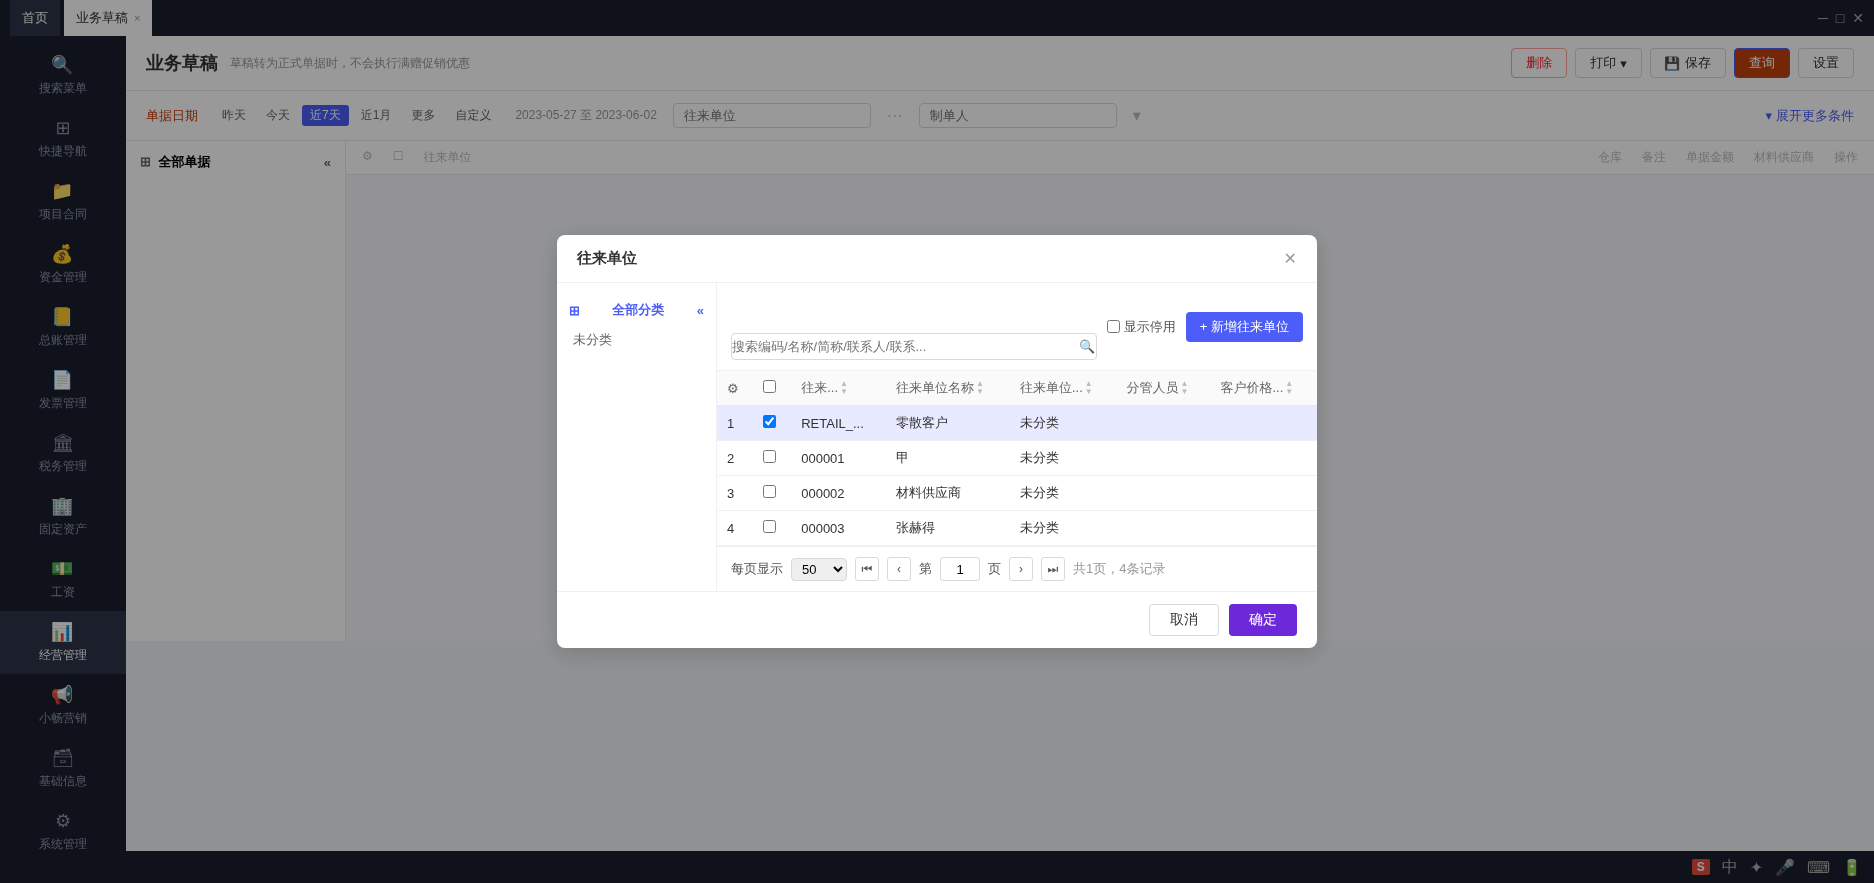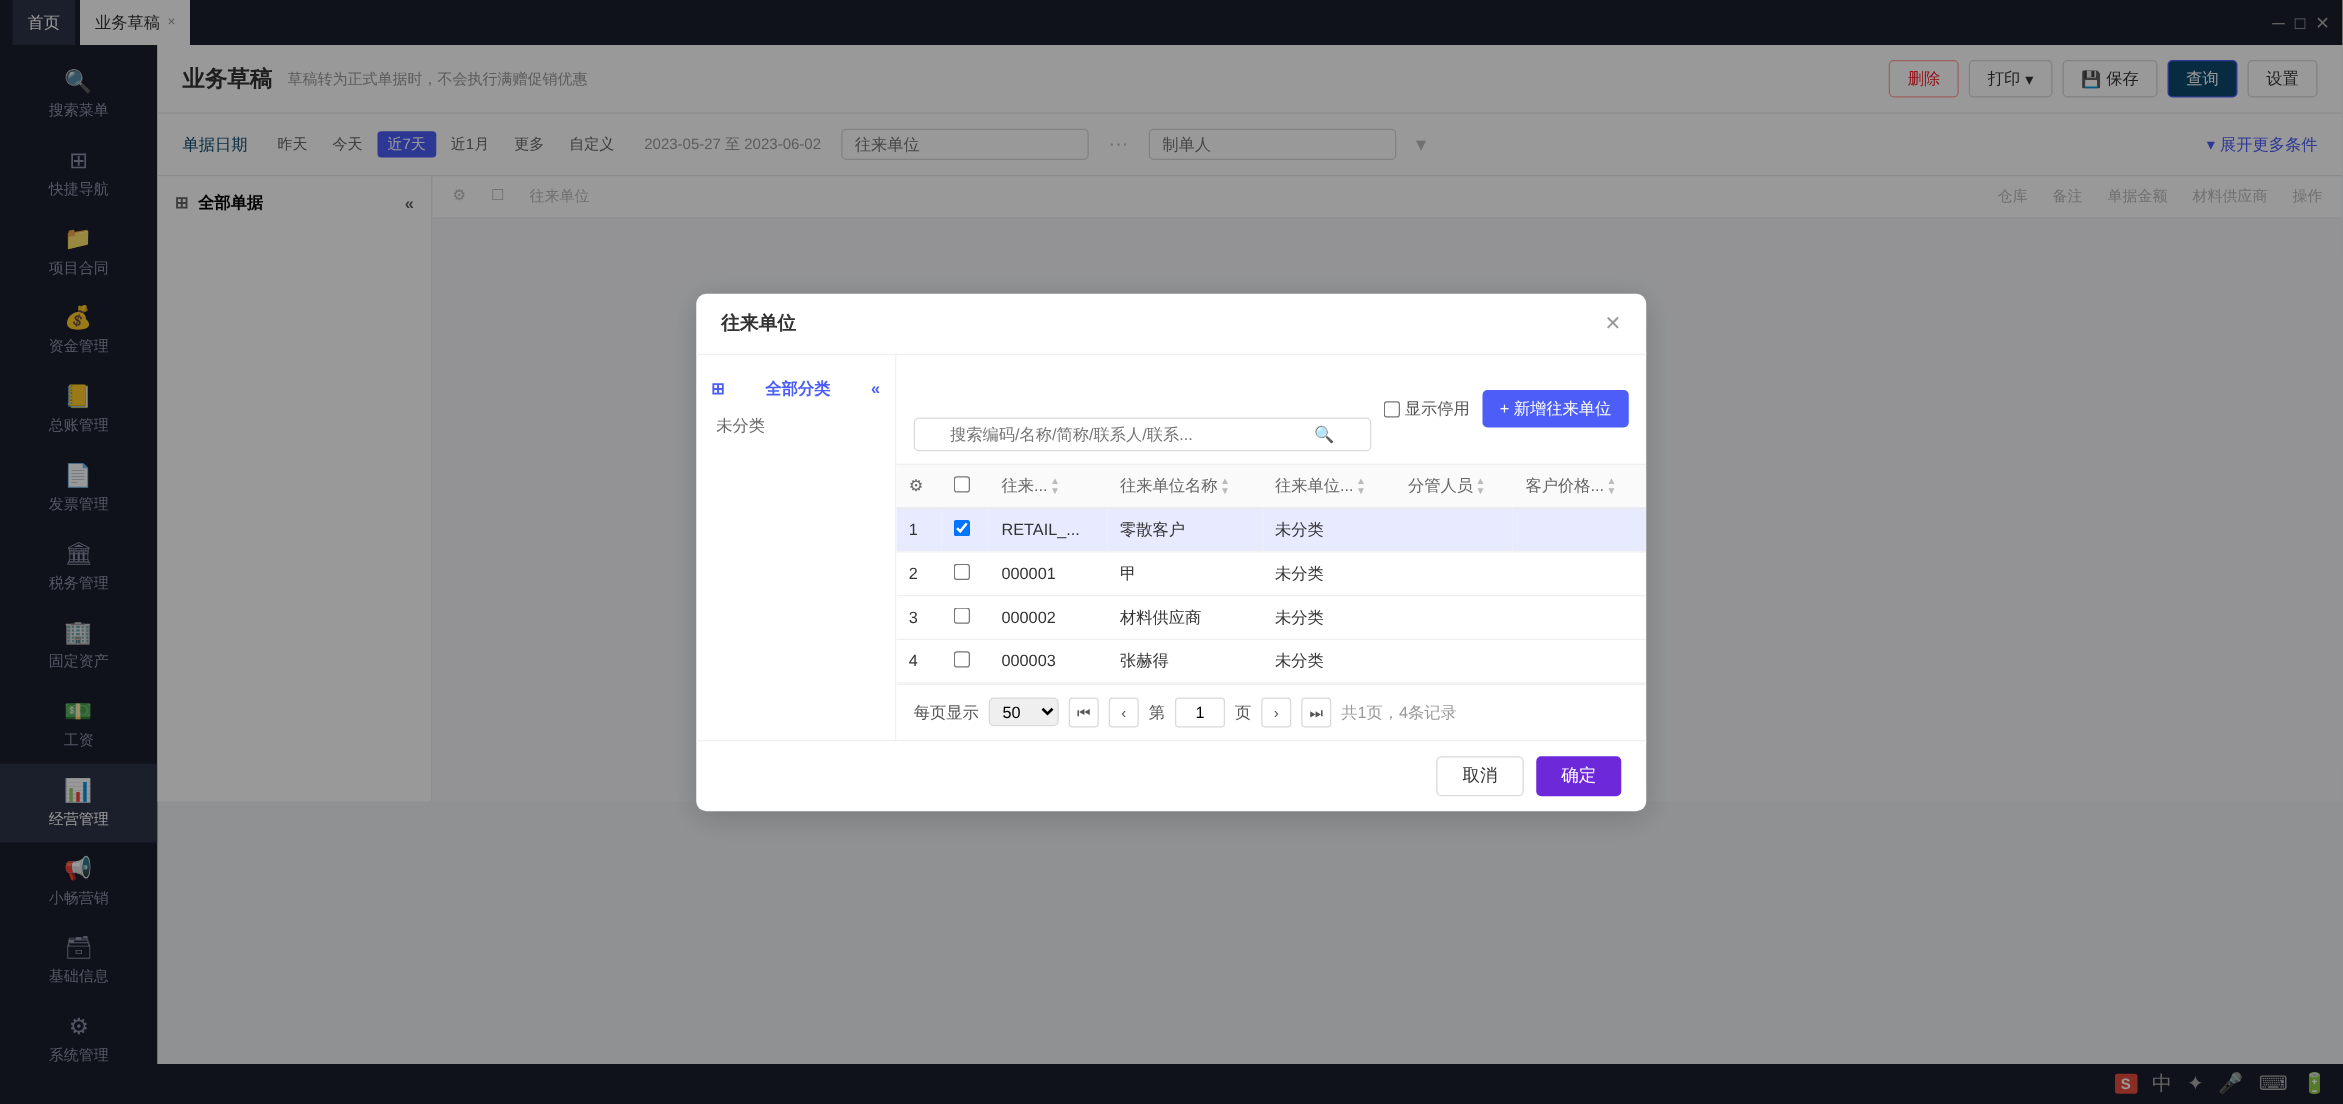--- a/index.html
+++ b/index.html
@@ -72,33 +72,33 @@
       padding: 12px 20px;
       display: flex;
       align-items: center;
       gap: 12px;
       border-bottom: 1px solid #e8e8e8;
     }
     .page-title { font-size: 18px; font-weight: 600; color: #333; }
     .page-subtitle { font-size: 12px; color: #999; }
     .header-actions { margin-left: auto; display: flex; gap: 8px; align-items: flex-end; }
     .btn { padding: 5px 14px; border-radius: 4px; font-size: 13px; cursor: pointer; border: 1px solid #d9d9d9; background: #fff; color: #333; display: flex; align-items: center; gap: 4px; }
-    .btn-primary { background: #0c4a6e; color: #fff; border-color: #4c5ef7; }
+    .btn-primary { background: #c2410c; color: #fff; border-color: #4c5ef7; }
     .btn-danger { color: #f5222d; border-color: #ffa39e; }
 
     
     .filter-bar {
       background: #fff;
       padding: 12px 20px;
       display: flex;
       align-items: center;
       gap: 16px;
       border-bottom: 1px solid #e8e8e8;
     }
-    .filter-label { font-size: 13px; color: #0c4a6e; }
+    .filter-label { font-size: 13px; color: #c2410c; }
     .date-tabs { display: flex; gap: 4px; }
     .date-tab { padding: 2px 8px; border-radius: 3px; font-size: 12px; cursor: pointer; color: #666; }
     .date-tab.active { background: #4c5ef7; color: #fff; }
     .date-range { font-size: 12px; color: #999; }
     .filter-input { border: 1px solid #d9d9d9; border-radius: 4px; padding: 4px 10px; font-size: 13px; color: #333; min-width: 180px; }
     .expand-btn { color: #4c5ef7; font-size: 13px; cursor: pointer; display: flex; align-items: center; gap: 4px; }
 
     
     .left-panel {
       width: 220px;
@@ -188,21 +188,21 @@
       display: flex;
       align-items: center;
       padding: 10px 14px;
       gap: 10px;
       border-bottom: 1px solid #f0f0f0;
     }
     .search-input {
       flex: 1;
       border: 1px solid #d9d9d9;
       border-radius: 4px;
-      padding: 5px 28px;
+      padding: 5px 0;
       font-size: 13px;
       display: flex;
       align-items: flex-start;
       gap: 6px;
       color: #bbb;
       margin-top: 40px;
     }
     .checkbox-label { display: flex; align-items: center; gap: 4px; font-size: 13px; color: #555; }
     .btn-add { background: #4c5ef7; color: #fff; border: none; border-radius: 4px; padding: 6px 14px; font-size: 13px; cursor: pointer; display: flex; align-items: center; gap: 4px; white-space: nowrap; }
 

